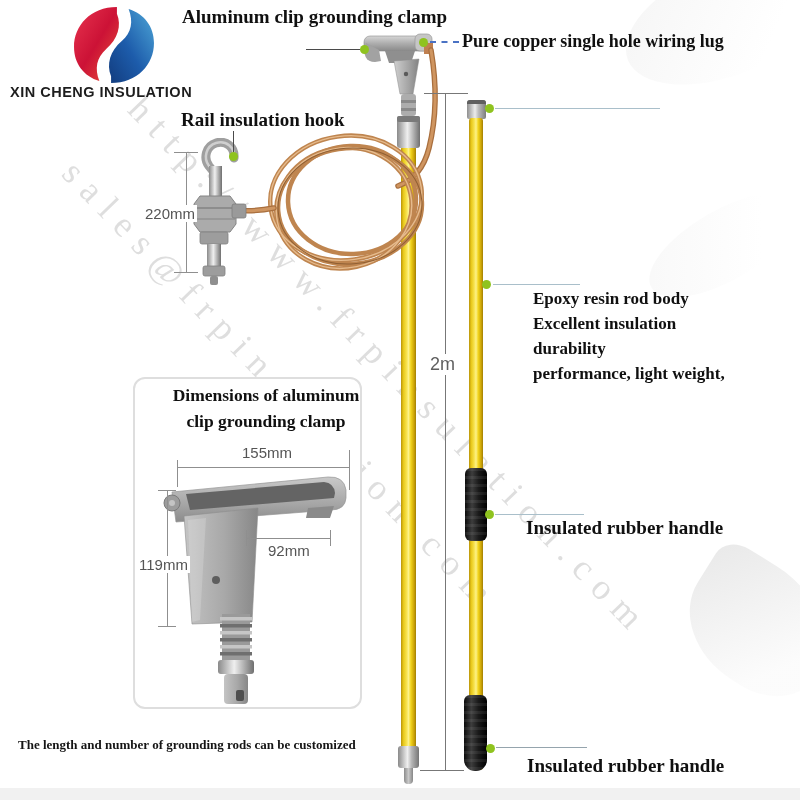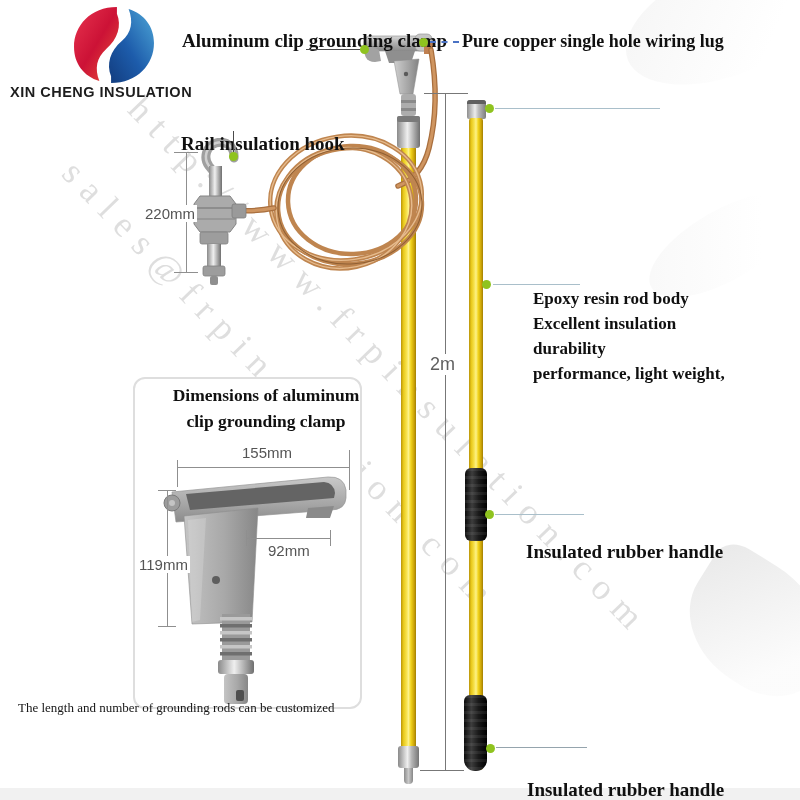--- a/index.html
+++ b/index.html
@@ -22,21 +22,21 @@
       font-family:"Liberation Serif",serif;font-size:36px;letter-spacing:11px;
       transform:rotate(46deg);transform-origin:0 0;pointer-events:none;}
 
   
   .brand-name{left:10px;top:84px;font-family:"Liberation Sans",sans-serif;
               font-weight:bold;font-size:14.5px;letter-spacing:.5px;color:#1d1d1d;}
 
   
   .lbl{position:absolute;font-weight:bold;color:#101010;white-space:nowrap;}
   .lbl-18{font-size:18px;}
-  .lbl-19{font-size:19px;margin-top:24px;}
+  .lbl-19{font-size:19px;}
   .rod-lines{position:absolute;left:533px;top:286px;font-weight:bold;font-size:17px;
              line-height:25px;color:#101010;}
 
   
   .line{position:absolute;background:#4a4a4a;}
   .line-soft{position:absolute;background:#a9bfca;}
   .dash-blue{position:absolute;border-top:2px dashed #4a72c4;height:0;}
   .dot{position:absolute;width:9px;height:9px;border-radius:50%;background:#8fc31f;}
 
   
@@ -60,21 +60,21 @@
   .h-mid{border-radius:6px;}
   .h-bot{border-radius:6px 6px 11px 11px;}
 
   
   .inset{left:133px;top:377px;width:229px;height:332px;background:#fff;
          border:2px solid #dedede;border-radius:12px;box-sizing:border-box;}
   .inset-title{position:absolute;left:133px;width:266px;text-align:center;
                font-weight:bold;font-size:17.5px;color:#101010;}
 
   
-  .notes{left:18px;top:698px;width:388px;font-weight:normal;font-size:13px;
+  .notes{left:18px;top:735px;width:388px;font-weight:bold;font-size:13px;
          line-height:19.3px;color:#151515;}
 </style>
 </head>
 <body>
 
 <div class="canvas">
 
   <div class="swoosh sw1"></div>
   <div class="swoosh sw2"></div>
   <div class="swoosh sw3"></div>

